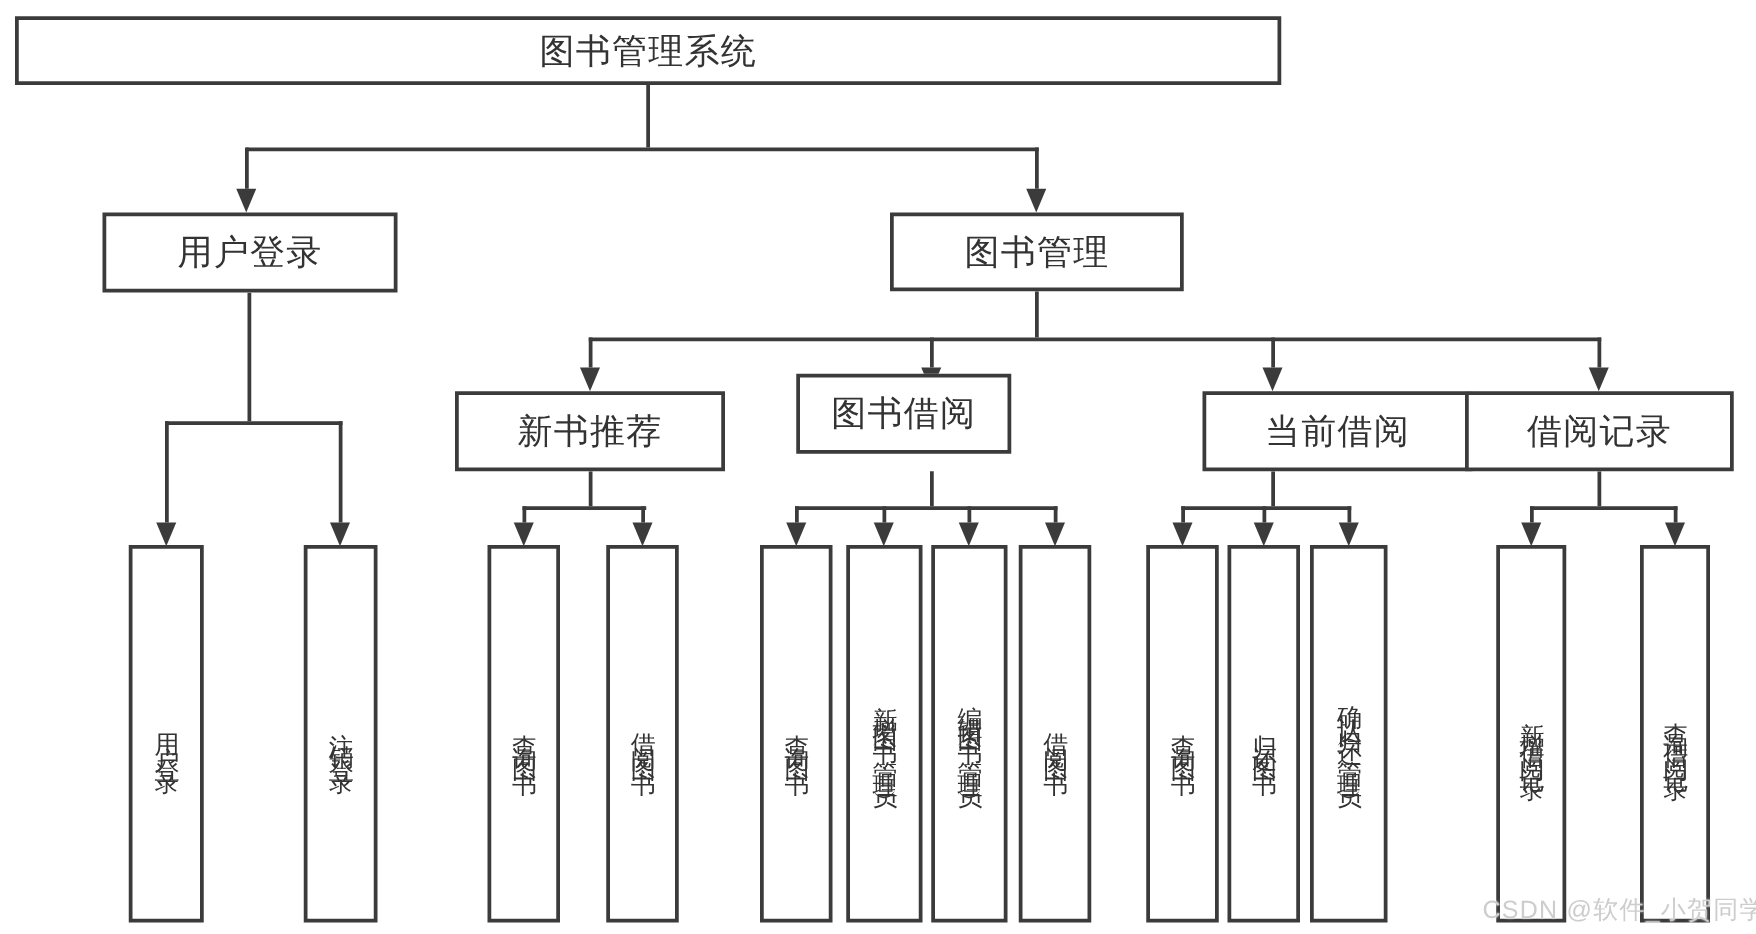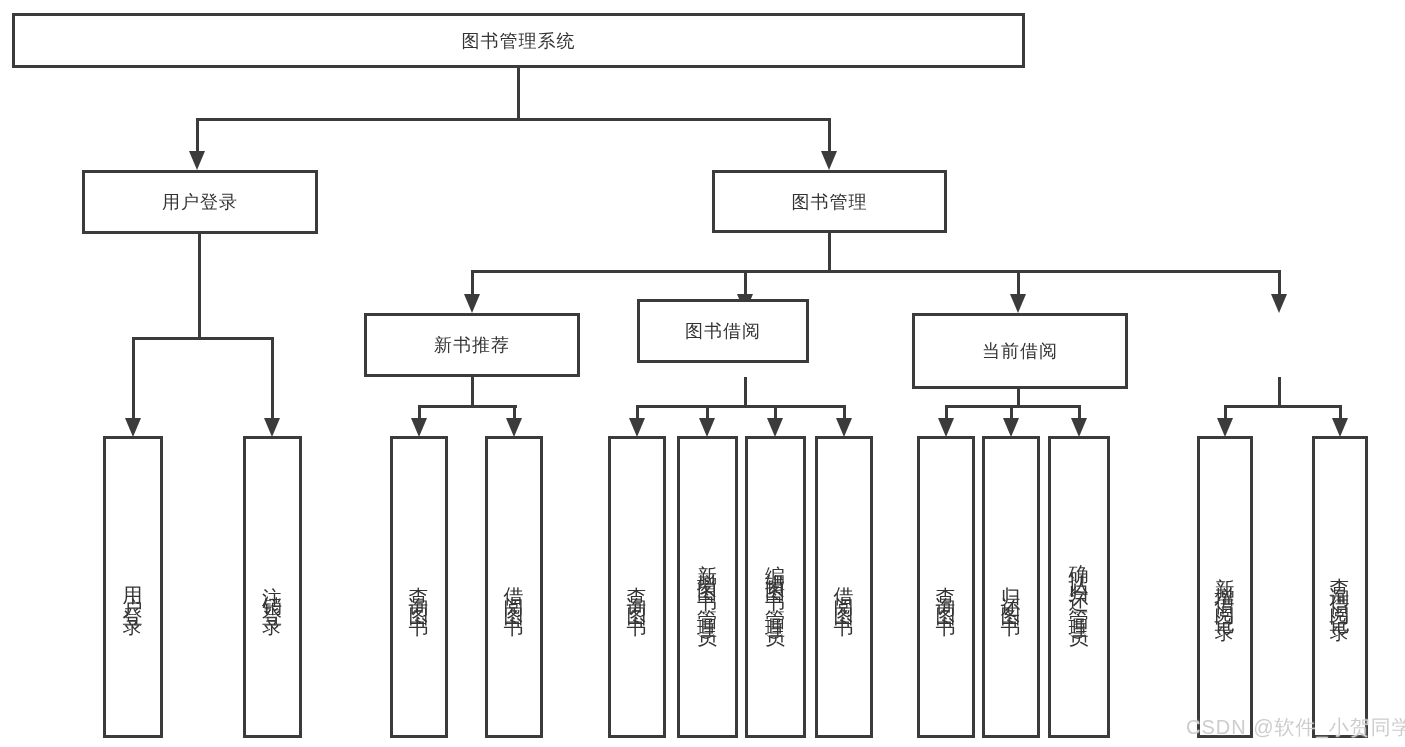--- a/index.html
+++ b/index.html
@@ -14,21 +14,21 @@
   }
   .box{
     position:absolute;
     background:#ffffff;
     border:3px solid var(--line);
     box-sizing:border-box;
     display:flex;
     align-items:center;
     justify-content:center;
     color:var(--ink);
-    font-size:18px;
+    font-size:28px;
     letter-spacing:1px;
     z-index:2;
   }
   .vtext{
     writing-mode:vertical-rl;
     text-orientation:mixed;
     letter-spacing:10px;
     line-height:1;
     font-size:20px;
     padding-top:8px;
@@ -120,22 +120,23 @@
   <div class="box" style="left:12px;top:13px;width:1013px;height:55px">图书管理系统</div>
 
   <div class="box" style="left:82px;top:170px;width:236px;height:64px">用户登录</div>
 
   <div class="box" style="left:364px;top:313px;width:216px;height:64px">新书推荐</div>
 
   <div class="box" style="left:712px;top:170px;width:235px;height:63px">图书管理</div>
 
   <div class="box" style="left:637px;top:299px;width:172px;height:64px">图书借阅</div>
 
-  <div class="box" style="left:912px;top:313px;width:216px;height:76px">当前借阅</div>
+  <div class="box" style="left:962px;top:313px;width:216px;height:64px">当前借阅</div>
 
+  <div class="box" style="left:1172px;top:313px;width:215px;height:64px">借阅记录</div>
 
   <div class="box vtext" style="left:103px;top:436px;width:60px;height:302px">用户登录</div>
 
   <div class="box vtext" style="left:243px;top:436px;width:59px;height:302px">注销登录</div>
 
   <div class="box vtext" style="left:390px;top:436px;width:58px;height:302px">查询图书</div>
 
   <div class="box vtext" style="left:485px;top:436px;width:58px;height:302px">借阅图书</div>
 
   <div class="box vtext" style="left:608px;top:436px;width:58px;height:302px">查询图书</div>

